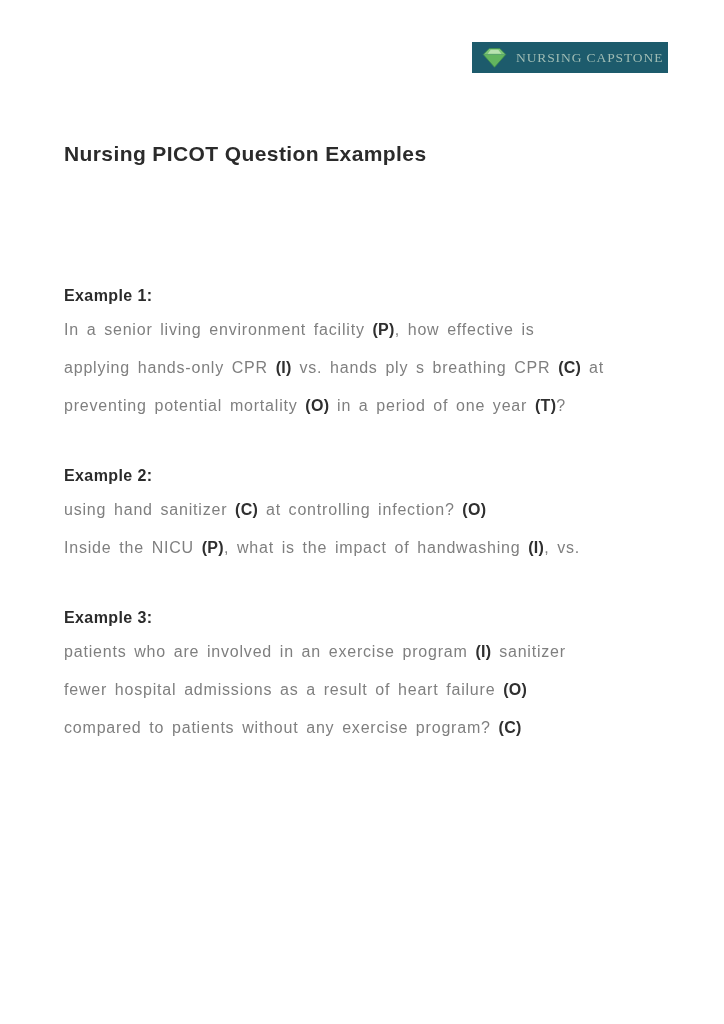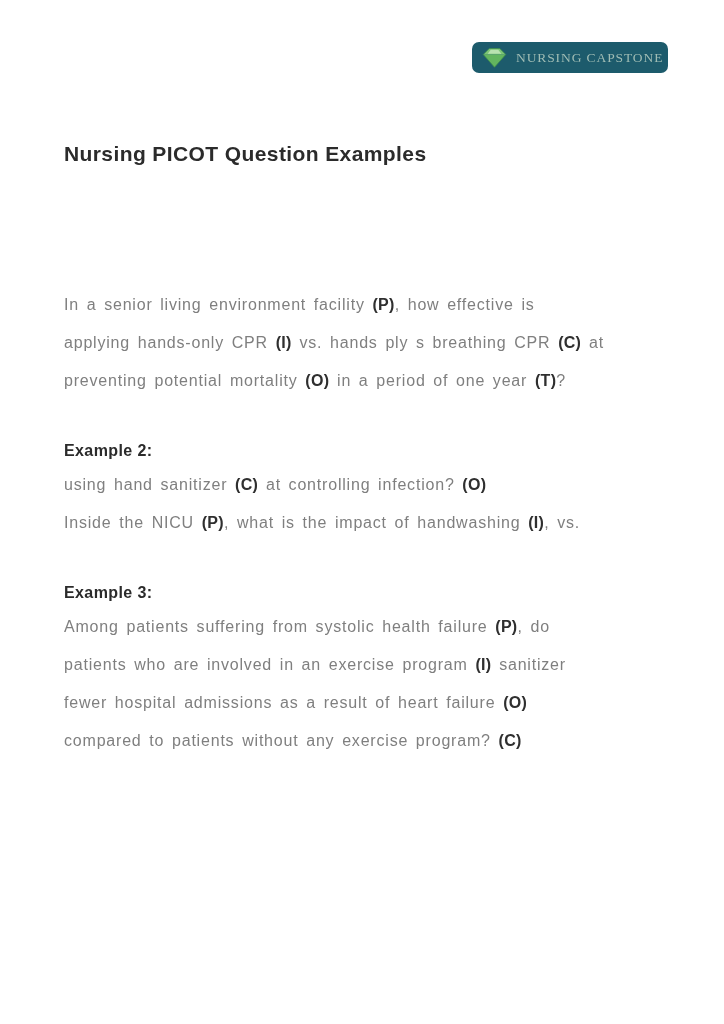--- a/index.html
+++ b/index.html
@@ -33,21 +33,20 @@
   .logo {
     position: absolute;
     left: 472px;
     top: 42px;
     width: 196px;
     height: 31px;
     background: var(--logo_bg);
     display: flex;
     align-items: center;
     padding-left: 9px;
-    border-radius: 7px;
   }
   .gem {
     width: 27px;
     height: 23px;
     display: inline-flex;
     align-items: center;
     justify-content: center;
     margin-right: 8px;
   }
   .gem svg { display: block; }
@@ -120,31 +119,31 @@
         <polygon class="gem-outline" points="11,3 25,3 33,11 18,28 3,11"></polygon>
       </svg>
     </span>
     <span class="logo-text">NURSING CAPSTONE</span>
   </div>
 
   <h1 class="title">Nursing PICOT Question Examples</h1>
 
   <div class="content" id="examples">
       <div class="example-block">
+        <div class="example-heading">Example 1:</div>
         <div class="example-line"><span class="seg">In a senior living environment facility </span><span class="seg bold">(P)</span><span class="seg">, how effective is</span></div>
         <div class="example-line"><span class="seg">applying hands-only CPR </span><span class="seg bold">(I)</span><span class="seg"> vs. hands ply s breathing CPR </span><span class="seg bold">(C)</span><span class="seg"> at</span></div>
         <div class="example-line"><span class="seg">preventing potential mortality </span><span class="seg bold">(O)</span><span class="seg"> in a period of one year </span><span class="seg bold">(T)</span><span class="seg">?</span></div>
       </div>
       <div class="example-block">
         <div class="example-heading">Example 2:</div>
         <div class="example-line"><span class="seg">using hand sanitizer </span><span class="seg bold">(C)</span><span class="seg"> at controlling infection? </span><span class="seg bold">(O)</span></div>
         <div class="example-line"><span class="seg">Inside the NICU </span><span class="seg bold">(P)</span><span class="seg">, what is the impact of handwashing </span><span class="seg bold">(I)</span><span class="seg">, vs.</span></div>
       </div>
       <div class="example-block">
         <div class="example-heading">Example 3:</div>
-        <div class="example-line"><span class="seg">Among patients suffering from systolic health failure </span><span class="seg bold">(P)</span><span class="seg">, do</span></div>
         <div class="example-line"><span class="seg">patients who are involved in an exercise program </span><span class="seg bold">(I)</span><span class="seg"> sanitizer</span></div>
         <div class="example-line"><span class="seg">fewer hospital admissions as a result of heart failure </span><span class="seg bold">(O)</span></div>
         <div class="example-line"><span class="seg">compared to patients without any exercise program? </span><span class="seg bold">(C)</span></div>
       </div>
     </div>
 
 </div>
 
 </body></html>

